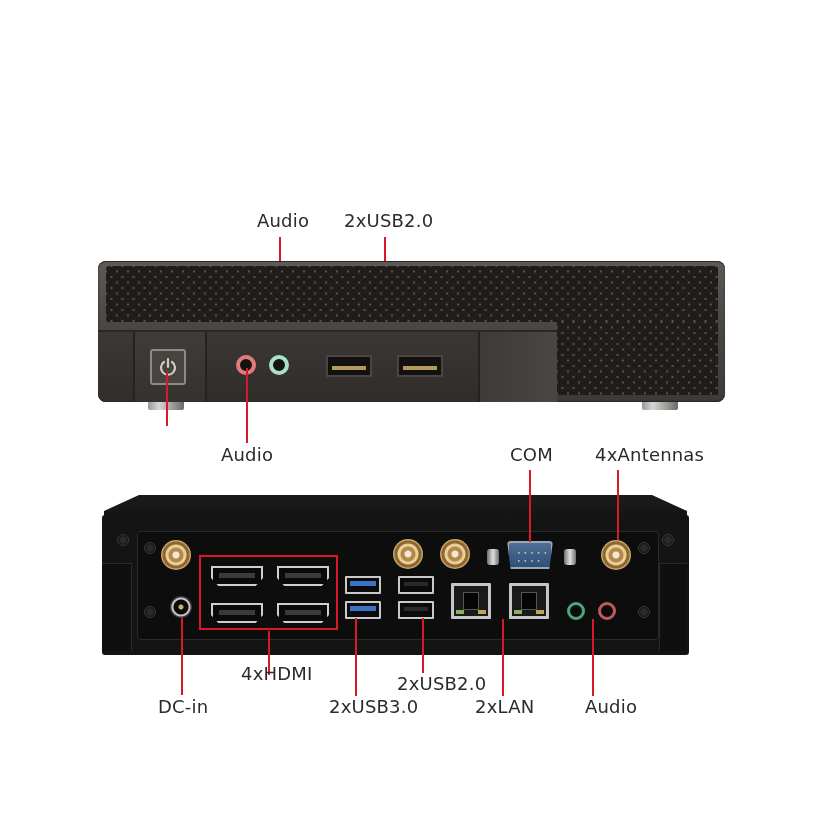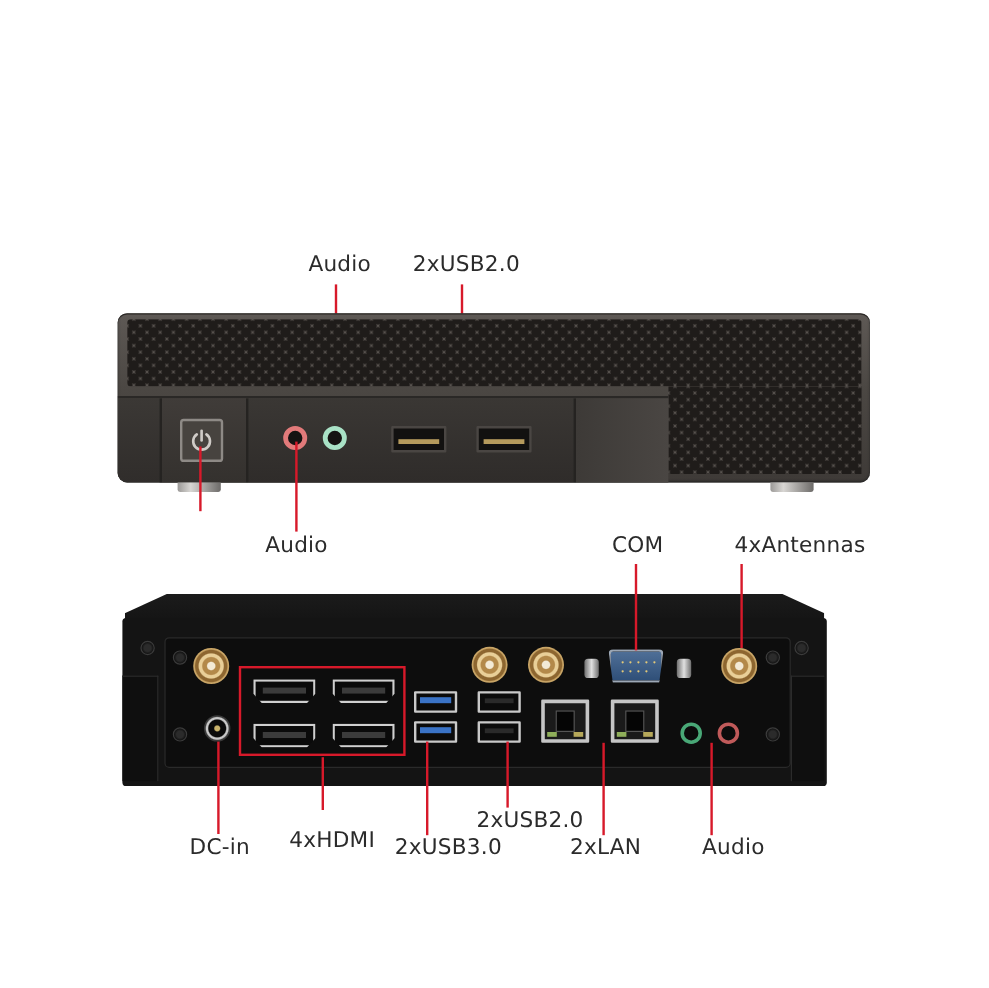--- a/index.html
+++ b/index.html
@@ -216,20 +216,20 @@
   <div class="rline" style="left:529px; top:470px; width:2px; height:72px;"></div>
   <div class="rline" style="left:617px; top:470px; width:2px; height:70px;"></div>
   <div class="rline" style="left:181px; top:618px; width:2px; height:77px;"></div>
   <div class="rline" style="left:268px; top:631px; width:2px; height:44px;"></div>
   <div class="rline" style="left:355px; top:618px; width:2px; height:78px;"></div>
   <div class="rline" style="left:422px; top:618px; width:2px; height:55px;"></div>
   <div class="rline" style="left:502px; top:619px; width:2px; height:77px;"></div>
   <div class="rline" style="left:592px; top:619px; width:2px; height:77px;"></div>
 
   <div class="label" style="left:510px; top:444px;">COM</div>
-  <div class="label" style="left:612px; top:444px;">4xAntennas</div>
-  <div class="label" style="left:241px; top:690px;">4xHDMI</div>
+  <div class="label" style="left:595px; top:444px;">4xAntennas</div>
+  <div class="label" style="left:241px; top:663px;">4xHDMI</div>
   <div class="label" style="left:397px; top:673px;">2xUSB2.0</div>
   <div class="label" style="left:158px; top:696px;">DC-in</div>
   <div class="label" style="left:329px; top:696px;">2xUSB3.0</div>
   <div class="label" style="left:475px; top:696px;">2xLAN</div>
   <div class="label" style="left:585px; top:696px;">Audio</div>
 </div>
 
 </body></html>

